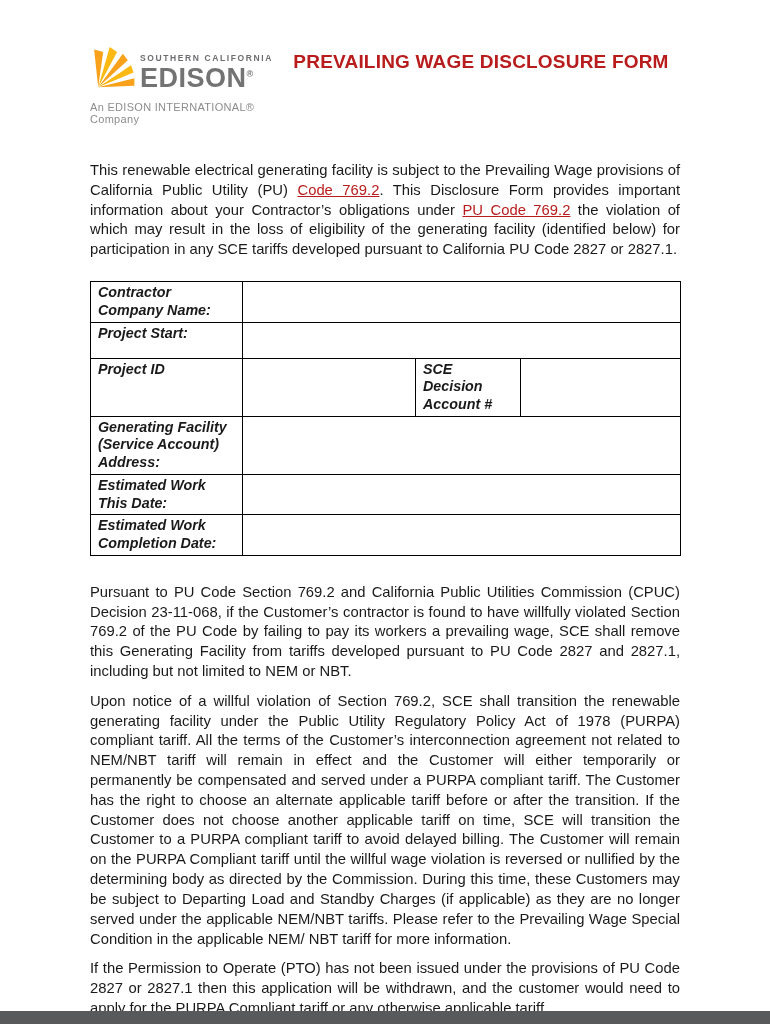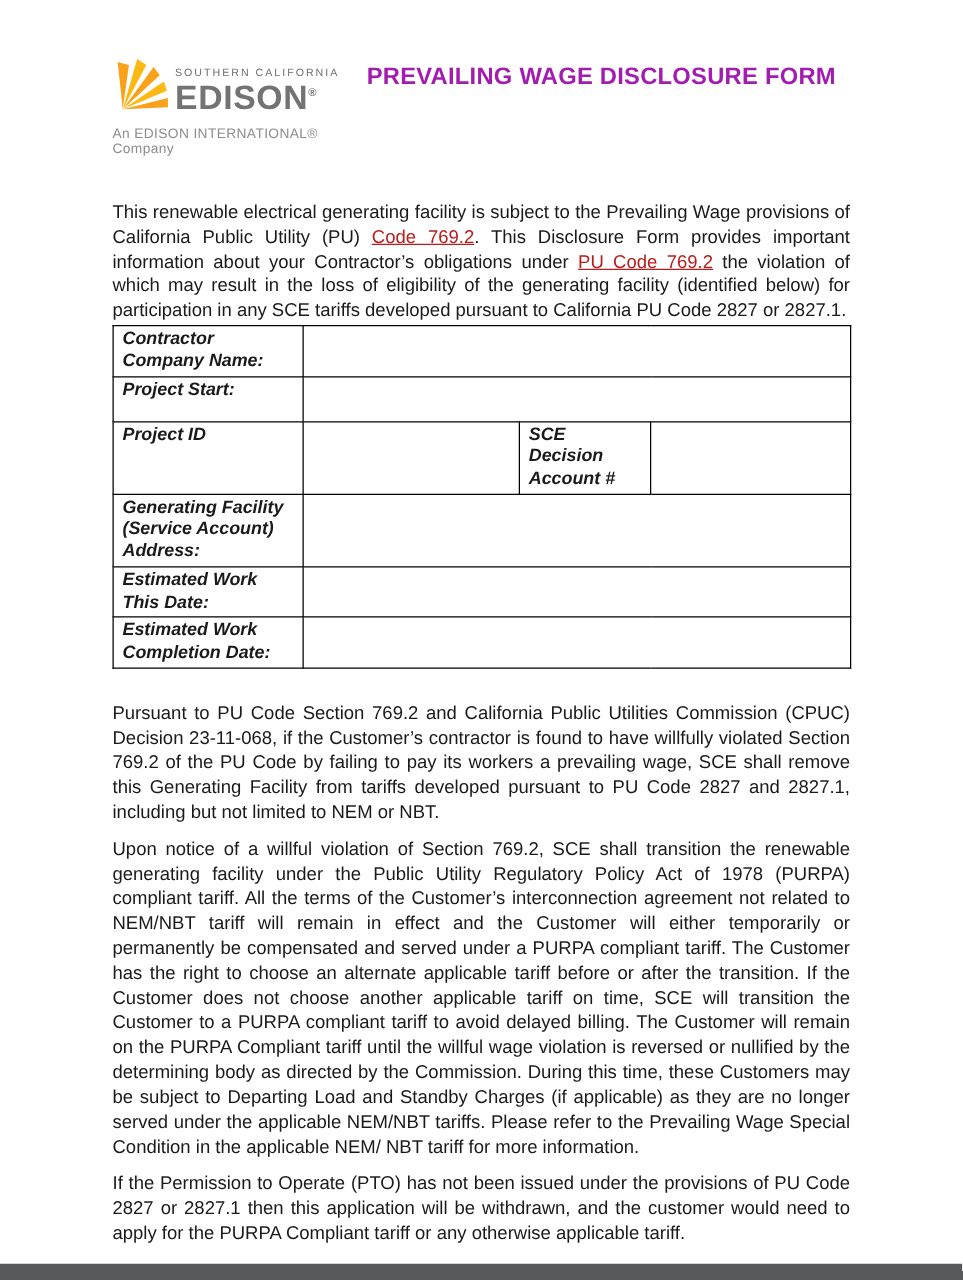--- a/index.html
+++ b/index.html
@@ -15,50 +15,50 @@
     margin: 0 auto;
   }
   .content { padding: 38px 90px 0 90px; }
 
   
   .header-row { display: flex; align-items: flex-start; }
   .logo { width: 192px; flex: 0 0 auto; display: flex; flex-direction: column; }
   .logo-row { display: flex; align-items: flex-end; }
   .sun-icon { width: 46px; height: 56px; margin-right: 4px; flex: 0 0 auto; }
   .logo-text { display: flex; flex-direction: column; padding-bottom: 2px; }
-  .logo-top { font-size: 8.5px; letter-spacing: 1.6px; color: #6d6e71; font-weight: normal; }
+  .logo-top { font-size: 8.5px; letter-spacing: 1.6px; color: #6d6e71; font-weight: bold; }
   .logo-main { font-size: 27px; font-weight: bold; color: #737373; letter-spacing: 0.5px; line-height: 1; margin-top: 2px; }
   .logo-main sup { font-size: 9px; vertical-align: super; }
   .logo-tagline { font-size: 11px; color: #8d8d90; margin-top: 7px; letter-spacing: 0.3px; }
   .doc-title {
     flex: 1 1 auto;
     text-align: center;
     font-size: 19px;
     font-weight: bold;
     margin-top: 13px;
     letter-spacing: 0.2px;
-    color: #a21caf;
+    color: #b91c1c;
   }
 
   
   .para {
     font-size: 14.8px;
     line-height: 1.34;
     text-align: justify;
     margin: 0 0 10px 0;
     color: #1a1a1a;
   }
   .intro { margin-top: 36px; margin-bottom: 0; }
   .link { color: #b91c1c; text-decoration: underline; cursor: pointer; }
 
   
   table.form {
     border-collapse: collapse;
     width: 100%;
-    margin-top: 0;
+    margin-top: 21px;
     table-layout: fixed;
   }
   table.form td {
     border: 1px solid #000000;
     padding: 2px 7px 2px 7px;
     vertical-align: top;
     font-size: 14.3px;
   }
   td.flabel { font-weight: bold; font-style: italic; line-height: 1.24; color: #1a1a1a; }
   td.fvalue { background: #ffffff; }

